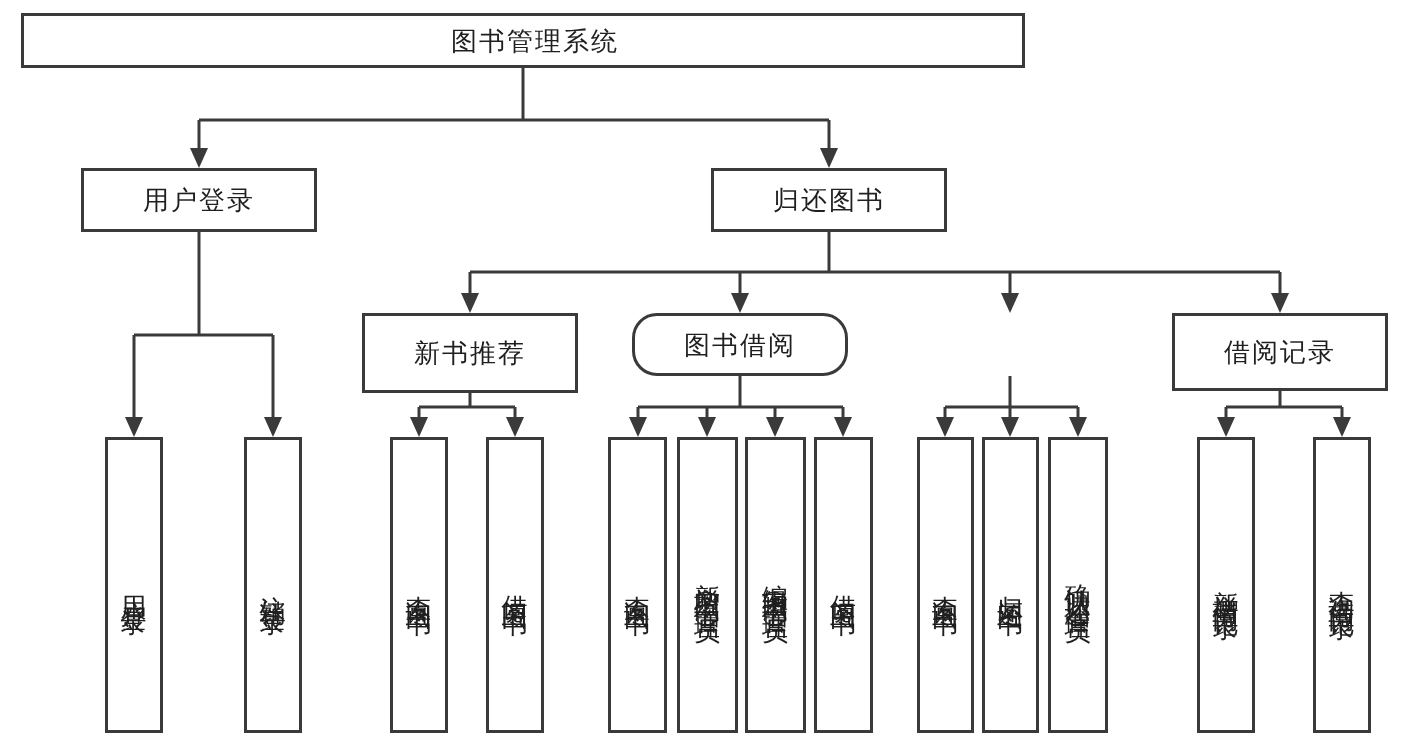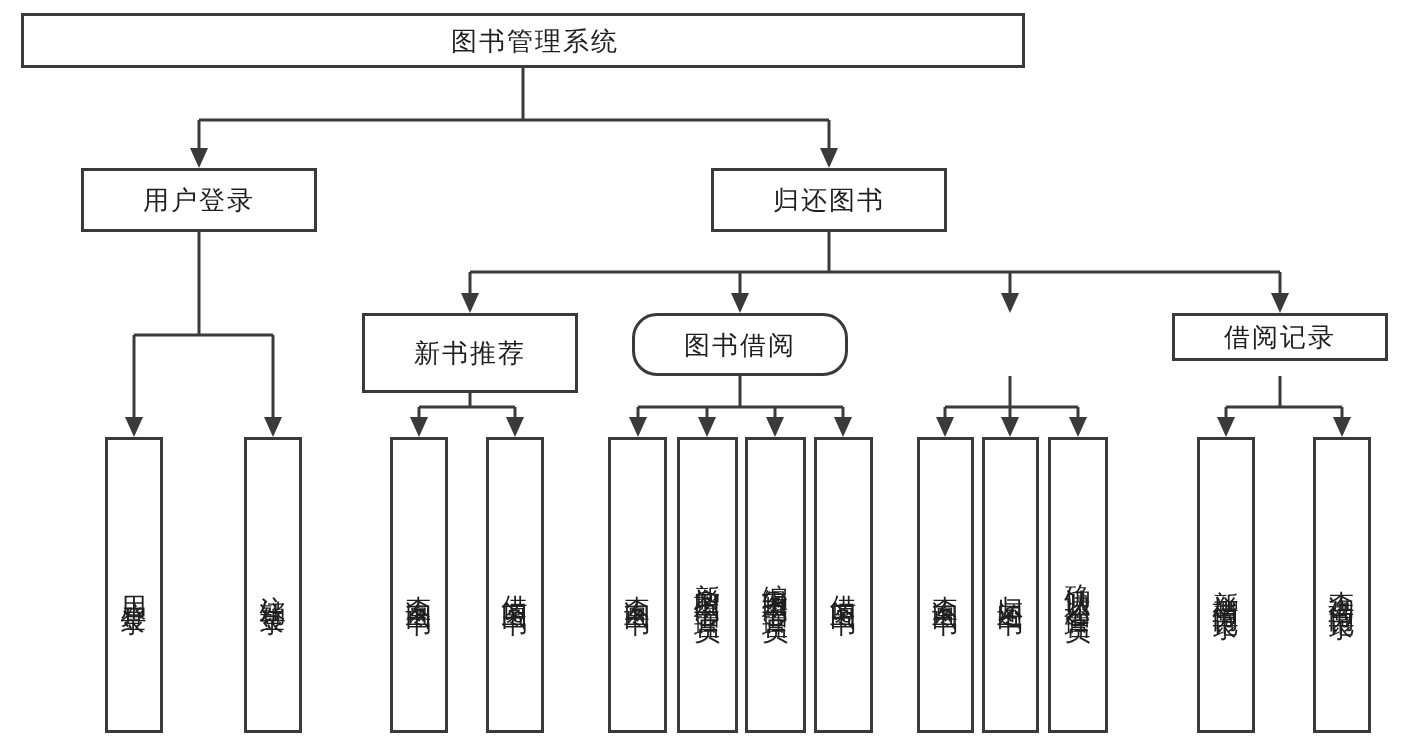--- a/index.html
+++ b/index.html
@@ -116,21 +116,21 @@
     <polygon points="1333,417 1351,417 1342,437" stroke="none"></polygon>
   </svg>
 
   <div class="box" style="left:21px; top:13px; width:1004px; height:55px;padding-left:24px;">图书管理系统</div>
 
   <div class="box" style="left:81px; top:168px; width:236px; height:64px;">用户登录</div>
   <div class="box" style="left:711px; top:168px; width:236px; height:64px;">归还图书</div>
 
   <div class="box" style="left:362px; top:313px; width:216px; height:80px;">新书推荐</div>
   <div class="box" style="left:632px; top:313px; width:216px; height:63px;border-radius:25px;">图书借阅</div>
-  <div class="box" style="left:1172px; top:313px; width:216px; height:48px;">借阅记录</div>
+  <div class="box" style="left:1172px; top:313px; width:216px; height:78px;">借阅记录</div>
 
   <div class="box leaf" style="left:105px; top:437px; width:58px; height:296px;">用户登录</div>
   <div class="box leaf" style="left:244px; top:437px; width:58px; height:296px;">注销登录</div>
 
   <div class="box leaf" style="left:390px; top:437px; width:58px; height:296px;">查询图书</div>
   <div class="box leaf" style="left:486px; top:437px; width:58px; height:296px;">借阅图书</div>
 
   <div class="box leaf" style="left:608px; top:437px; width:59px; height:296px;">查询图书</div>
   <div class="box leaf" style="left:677px; top:437px; width:61px; height:296px;">新增图书（管理员）</div>
   <div class="box leaf" style="left:745px; top:437px; width:61px; height:296px;">编辑图书（管理员）</div>

